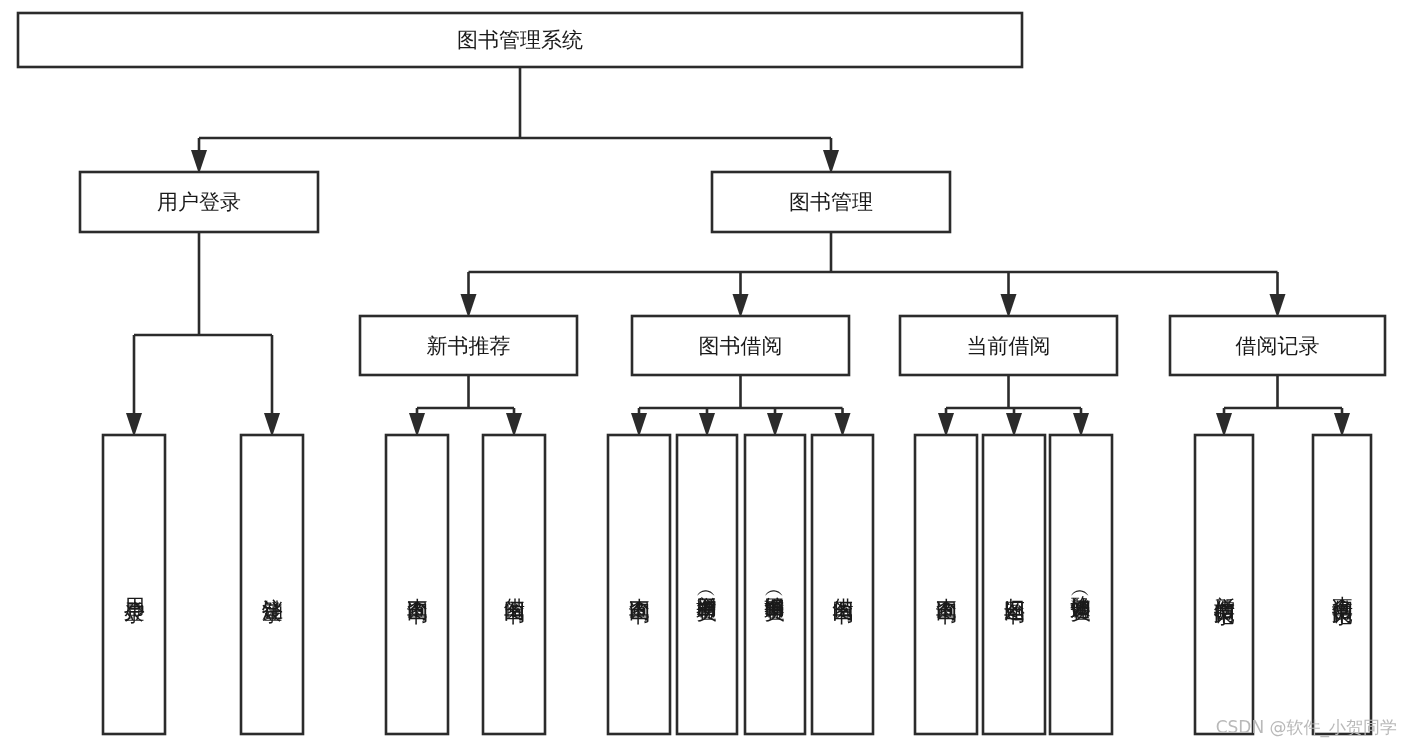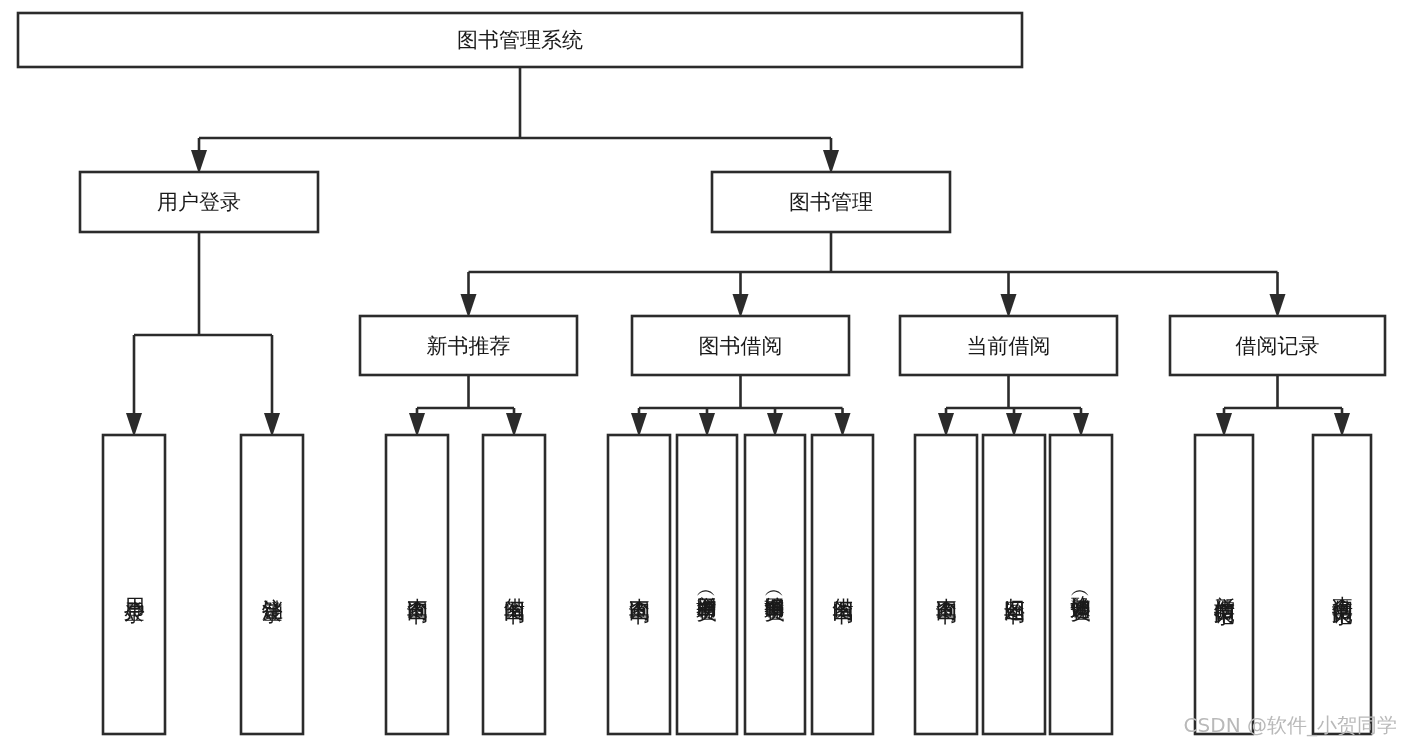--- a/index.html
+++ b/index.html
@@ -60,21 +60,21 @@
     align-items: center;
     justify-content: center;
     white-space: nowrap;
     pointer-events: none;
   }
   .watermark {
     position: absolute;
     right: 8px;
     bottom: 8px;
     font-family: "DejaVu Sans", "Liberation Sans", sans-serif;
-    font-size: 20px;
+    font-size: 17px;
     color: #b9b9b9;
     white-space: nowrap;
   }
 </style>
 </head>
 <body>
 
 <div id="diagram-root">
   <svg id="tree-svg" viewBox="0 0 1405 747">
     <g id="edge-layer">

